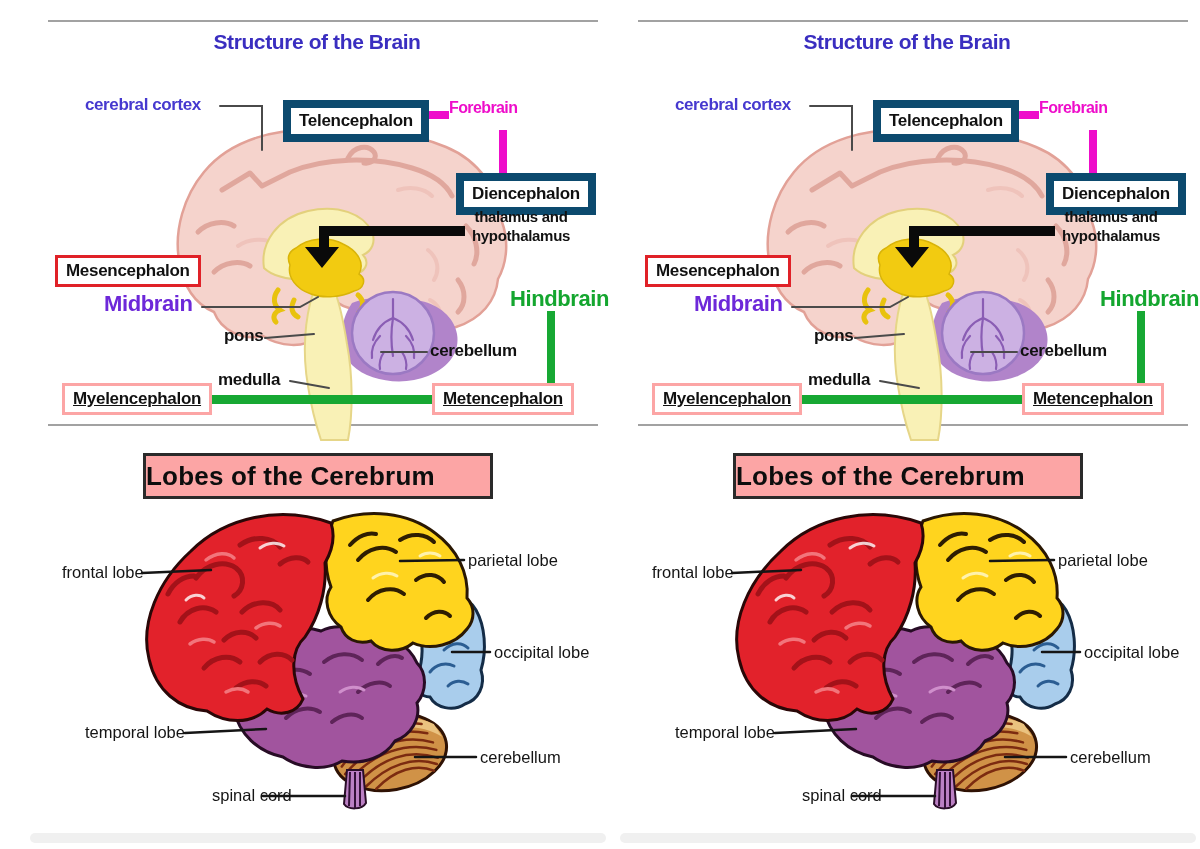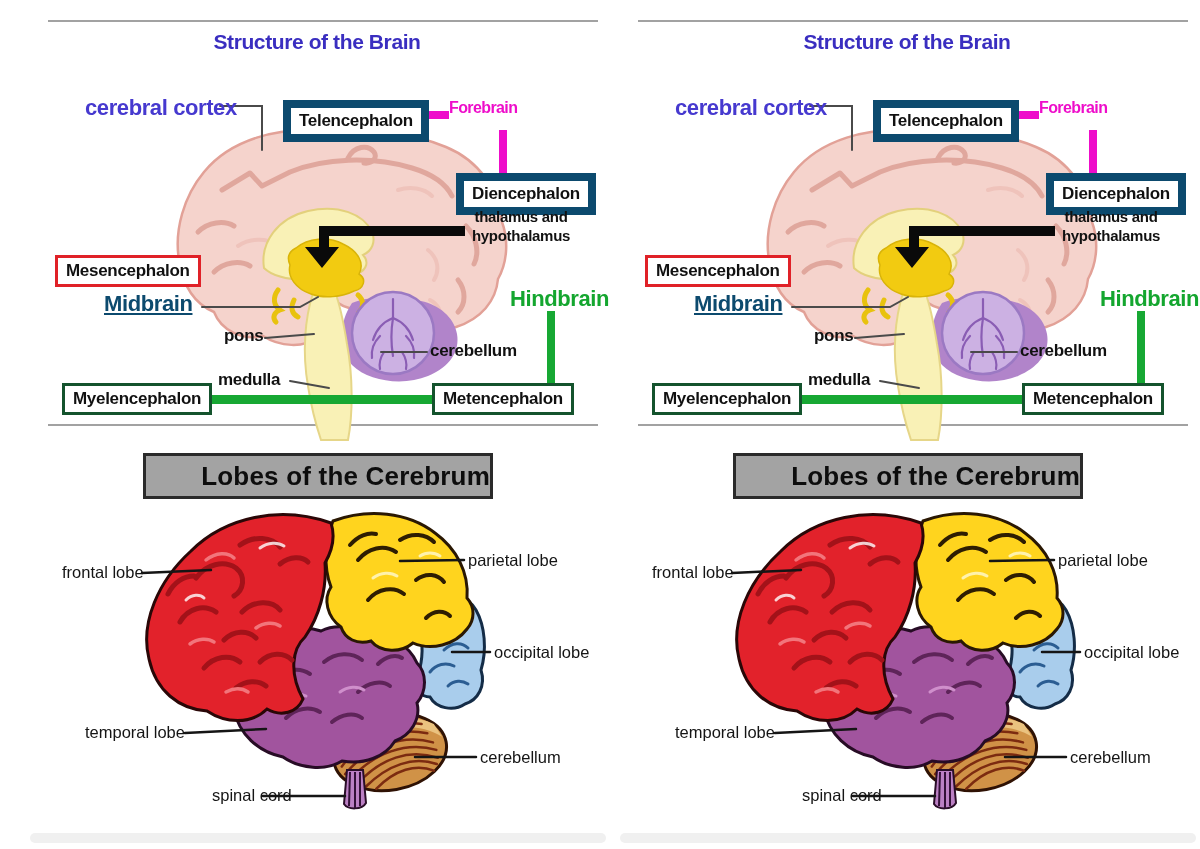--- a/index.html
+++ b/index.html
@@ -12,34 +12,34 @@
   .column svg.art{position:absolute;left:0;top:0;z-index:1;}
   .lbl{position:absolute;white-space:nowrap;z-index:3;line-height:1.1;}
   .rule{position:absolute;height:2px;background:#a2a2a2;z-index:0;}
   .boxed{
     position:absolute;z-index:3;background:#ffffff;color:#111;
     font-weight:700;font-size:17px;letter-spacing:-0.3px;
     padding:3px 8px;line-height:1.15;white-space:nowrap;
   }
   .box-magenta{border:8px solid #0c4a6e;}
   .box-red{border:3px solid #e02128;}
-  .box-green{border:3px solid #14532d;}
+  .box-green{border:3px solid #fca5a5;text-decoration:underline;}
   .t-title{font-weight:700;font-size:21px;color:#3a2ec0;letter-spacing:-0.4px;width:100%;text-align:center;}
-  .t-bluelabel{font-weight:700;font-size:22px;color:#4639cf;letter-spacing:-0.4px;}
+  .t-bluelabel{font-weight:700;font-size:17px;color:#4639cf;letter-spacing:-0.4px;}
   .t-forebrain{font-weight:700;font-size:16px;color:#ee0dca;letter-spacing:-0.6px;}
-  .t-midbrain{font-weight:700;font-size:22px;color:#0c4a6e;letter-spacing:-0.4px;text-decoration:underline;}
+  .t-midbrain{font-weight:700;font-size:22px;color:#6d28d9;letter-spacing:-0.4px;}
   .t-hindbrain{font-weight:700;font-size:22px;color:#14a62f;letter-spacing:-0.4px;padding-left:44px;}
   .t-black-bold{font-weight:700;font-size:17px;color:#111;letter-spacing:-0.3px;}
   .t-thalamus{
     position:absolute;z-index:3;font-weight:700;font-size:15px;color:#111;
     text-align:center;line-height:19px;letter-spacing:-0.3px;white-space:normal;
   }
   .lobes-titlebox{
-    position:absolute;z-index:3;background:#a3a3a3;border:3px solid #2a2a2a;
-    text-align:right;font-weight:700;font-size:26px;color:#0d0d0d;letter-spacing:0.2px;
+    position:absolute;z-index:3;background:#fca5a5;border:3px solid #2a2a2a;
+    text-align:left;font-weight:700;font-size:26px;color:#0d0d0d;letter-spacing:0.2px;
   }
   .t-lobelabel{font-weight:400;font-size:16.5px;color:#151515;}
   .graybar{position:absolute;height:10px;background:#f0f0f0;border-radius:5px;z-index:0;}
 </style>
 </head>
 <body>
 
 <div class="canvas">
 
   <div class="column" id="col-left" style="left:28px">

